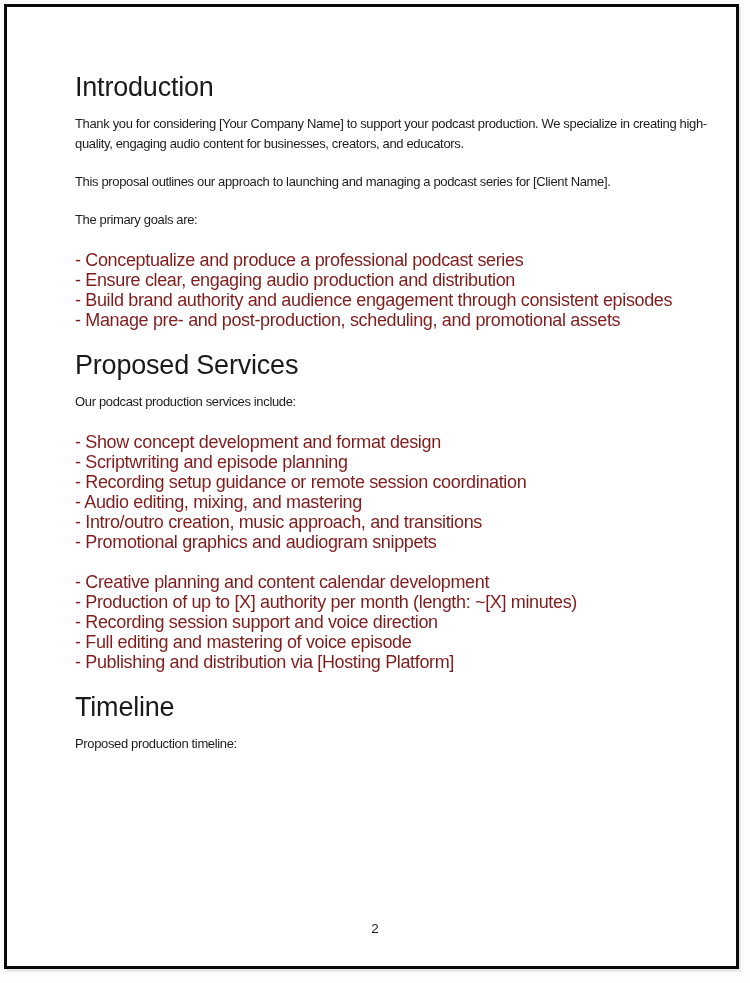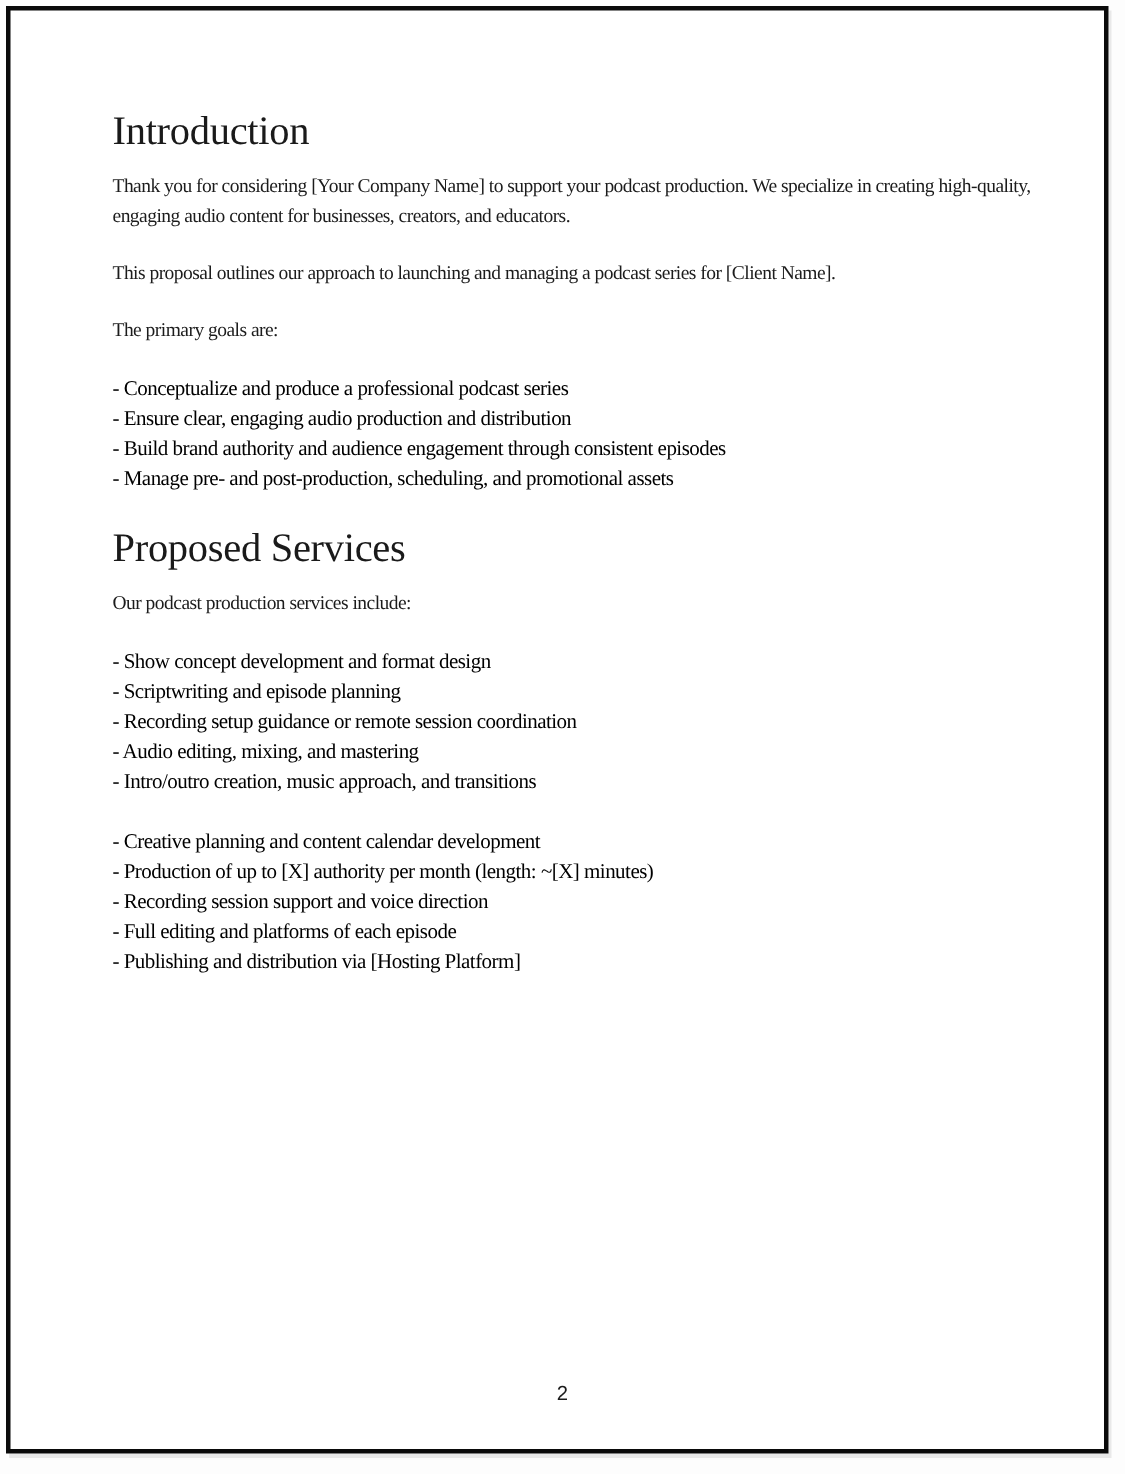--- a/index.html
+++ b/index.html
@@ -21,21 +21,20 @@
     top: 4px;
     width: 735px;
     height: 965px;
     box-sizing: border-box;
     border: 3px solid #0a0a0a;
     background: #ffffff;
     box-shadow: 2px 3px 0 rgba(0,0,0,0.08);
   }
   .content {
     padding: 63px 21px 0 68px;
-    font-family: Liberation Serif, serif;
   }
   .section-heading {
     font-size: 27px;
     line-height: 34px;
     font-weight: 400;
     color: #1a1a1a;
     letter-spacing: -0.2px;
     margin: 18px 0 10px 0;
   }
   .doc-section:first-child .section-heading {
@@ -45,24 +44,24 @@
     font-size: 13px;
     line-height: 20px;
     letter-spacing: -0.35px;
     color: #1c1c1c;
     margin: 0 0 18px 0;
   }
   .item-list {
     margin: 20px 0 0 0;
   }
   .list-line {
-    font-size: 14px;
+    font-size: 18px;
     line-height: 20px;
     letter-spacing: -0.35px;
-    color: #000000;
+    color: #7f1d1d;
   }
   .page-number {
     position: absolute;
     top: 919px;
     left: 0;
     width: 750px;
     text-align: center;
     font-size: 13.5px;
     line-height: 20px;
     color: #1c1c1c;
@@ -93,31 +92,36 @@
 
       <section class="doc-section">
         <h1 class="section-heading">Proposed Services</h1>
         <p class="body-par">Our podcast production services include:</p>
         <div class="item-list">
           <div class="list-line">- Show concept development and format design</div>
           <div class="list-line">- Scriptwriting and episode planning</div>
           <div class="list-line">- Recording setup guidance or remote session coordination</div>
           <div class="list-line">- Audio editing, mixing, and mastering</div>
           <div class="list-line">- Intro/outro creation, music approach, and transitions</div>
+          <div class="list-line">- Promotional graphics and audiogram snippets</div>
         </div>
       </section>
 
       <section class="doc-section">
         <div class="item-list">
           <div class="list-line">- Creative planning and content calendar development</div>
           <div class="list-line">- Production of up to [X] authority per month (length: ~[X] minutes)</div>
           <div class="list-line">- Recording session support and voice direction</div>
-          <div class="list-line">- Full editing and platforms of each episode</div>
+          <div class="list-line">- Full editing and mastering of voice episode</div>
           <div class="list-line">- Publishing and distribution via [Hosting Platform]</div>
         </div>
       </section>
 
+      <section class="doc-section">
+        <h1 class="section-heading">Timeline</h1>
+        <p class="body-par">Proposed production timeline:</p>
+      </section>
 
     </div>
   </div>
 
   <div class="page-number">2</div>
 </div>
 
 </body></html>

